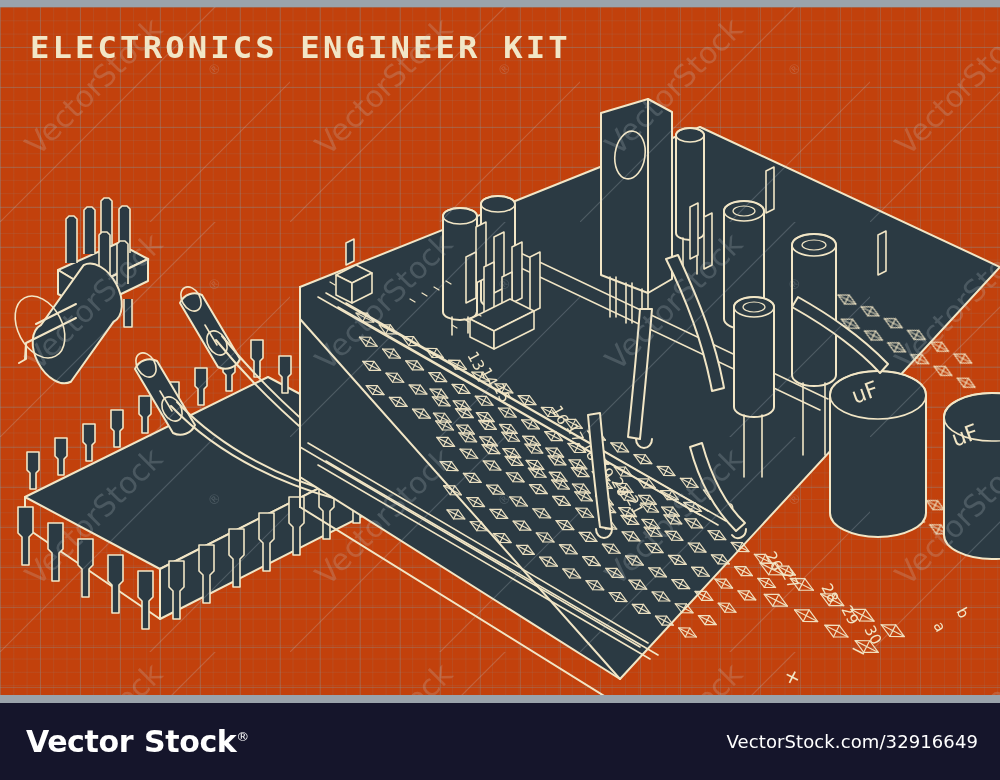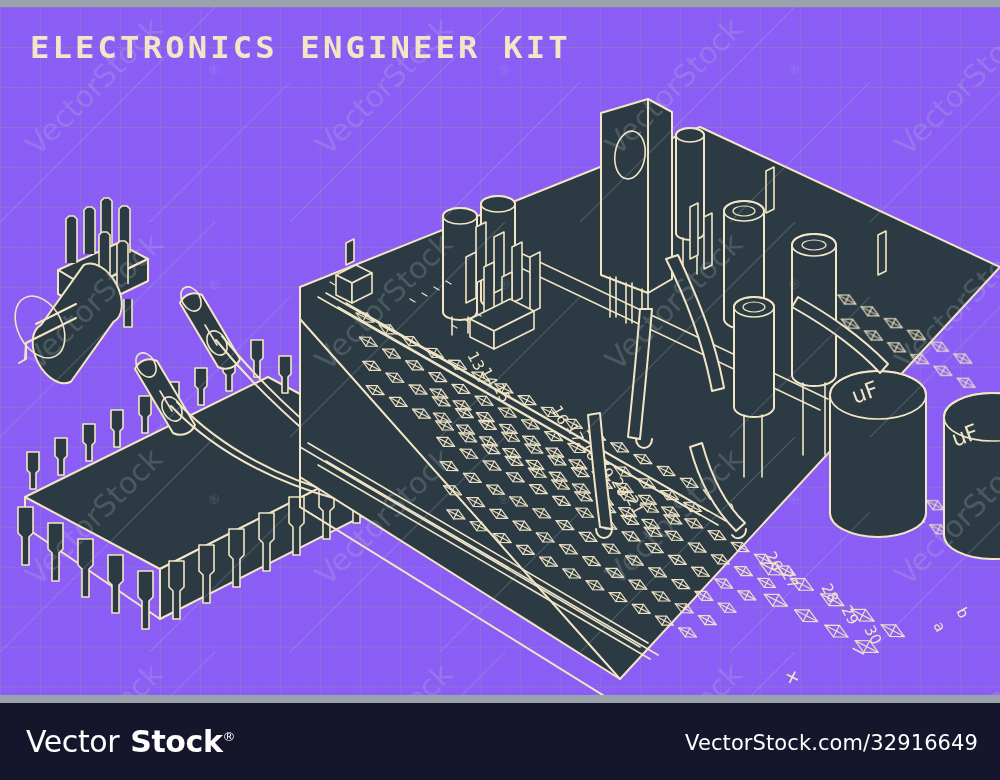--- a/index.html
+++ b/index.html
@@ -7,21 +7,21 @@
 
   #stage{position:relative;width:1000px;height:780px;overflow:hidden;background:#141426;}
 
   
   .topbar{position:absolute;left:0;top:0;width:1000px;height:7px;background:#9aa3ab;z-index:40;}
   .midbar{position:absolute;left:0;top:695px;width:1000px;height:8px;background:#9aa3ab;z-index:40;}
 
   
   .blueprint{
     position:absolute;left:0;top:7px;width:1000px;height:688px;
-    background:#8b5cf6;
+    background:#c2410c;
     overflow:hidden;
   }
   
   .grid-minor,.grid-major{position:absolute;inset:0;pointer-events:none;}
   .grid-minor{
     background-image:
       linear-gradient(to right, rgba(126,156,168,.12) 1px, transparent 1px),
       linear-gradient(to bottom, rgba(126,156,168,.12) 1px, transparent 1px);
     background-size:13.3px 13.3px;
   }
@@ -51,27 +51,27 @@
   
   .footer{
     position:absolute;left:0;top:703px;width:1000px;height:77px;
     background:#15152b;z-index:45;
   }
   .logo{
     position:absolute;left:26px;top:21px;color:#fff;
     font-family:"DejaVu Sans","Liberation Sans",sans-serif;
     font-size:30px;letter-spacing:-.4px;white-space:nowrap;
   }
-  .logo .lt{font-weight:400;}
+  .logo .lt{font-weight:700;}
   .logo .hv{font-weight:bold;margin-left:11px;}
   .logo .reg{font-size:13px;vertical-align:super;font-weight:normal;}
   .url{
     position:absolute;right:22px;top:28px;color:#fff;
     font-family:"DejaVu Sans","Liberation Sans",sans-serif;
-    font-size:21px;white-space:nowrap;letter-spacing:.1px;
+    font-size:18px;white-space:nowrap;letter-spacing:.1px;
   }
 </style>
 </head>
 <body>
 
 <div id="stage">
 
   <div class="topbar"></div>
 
   <div class="blueprint">

